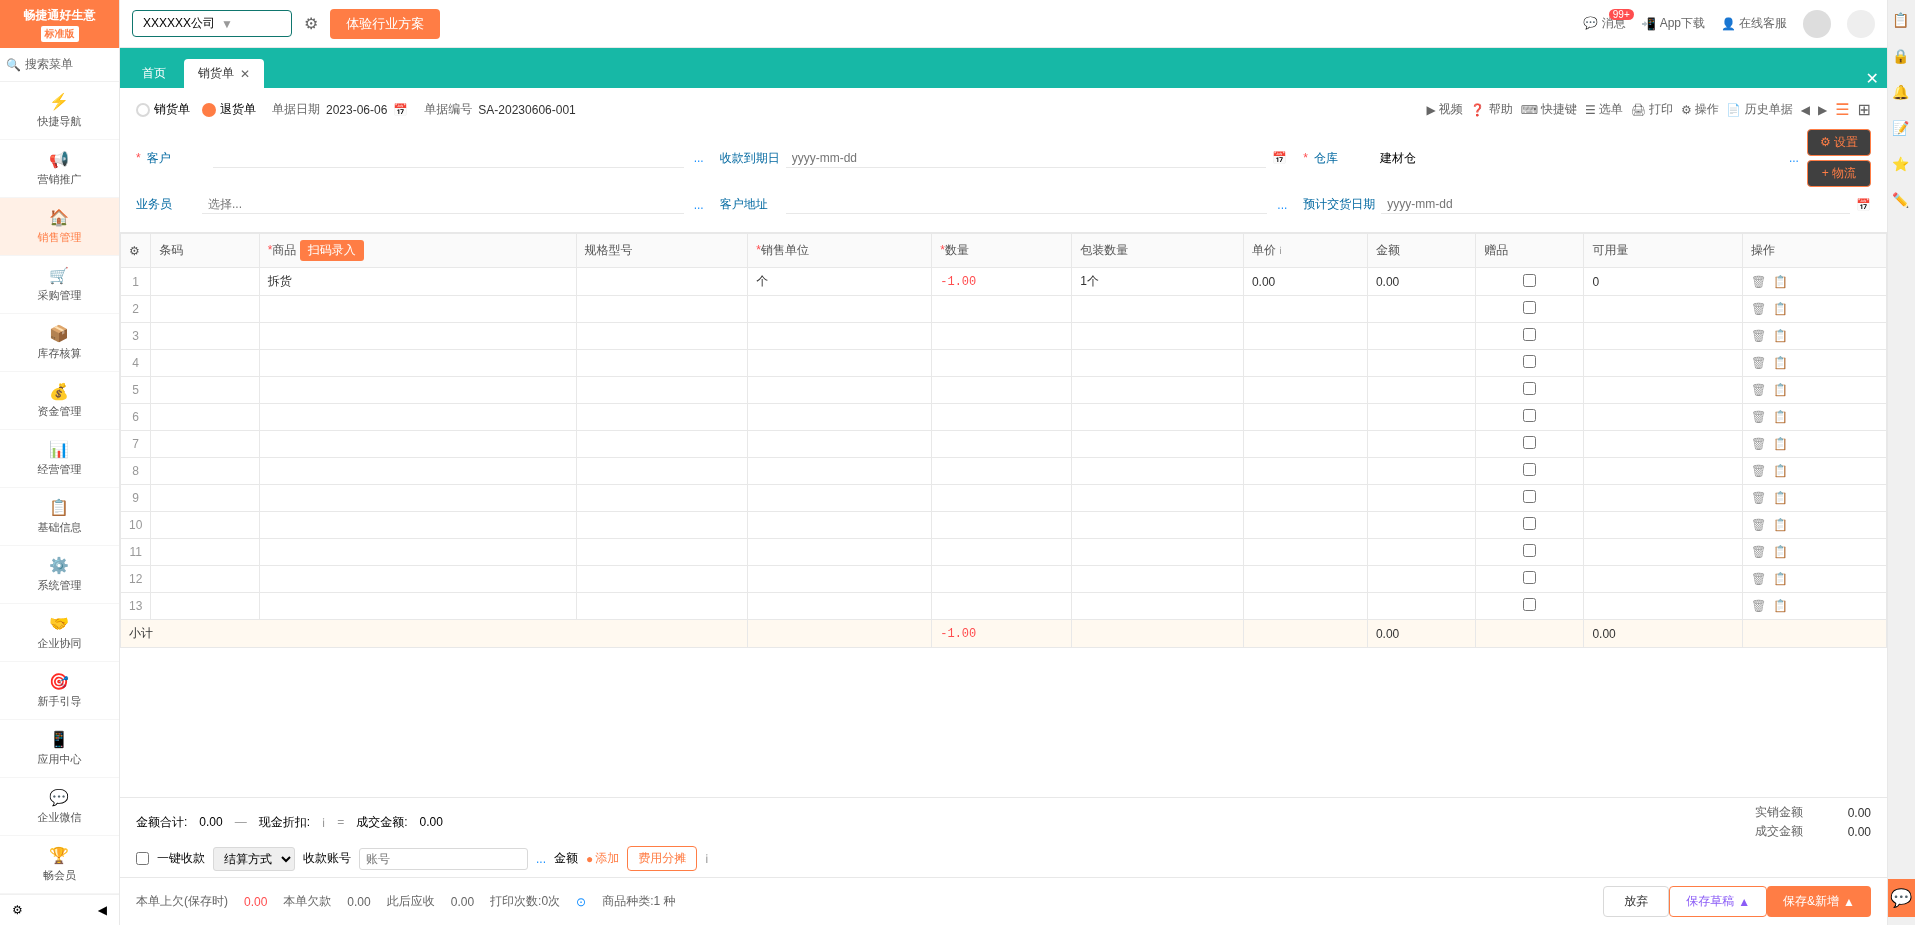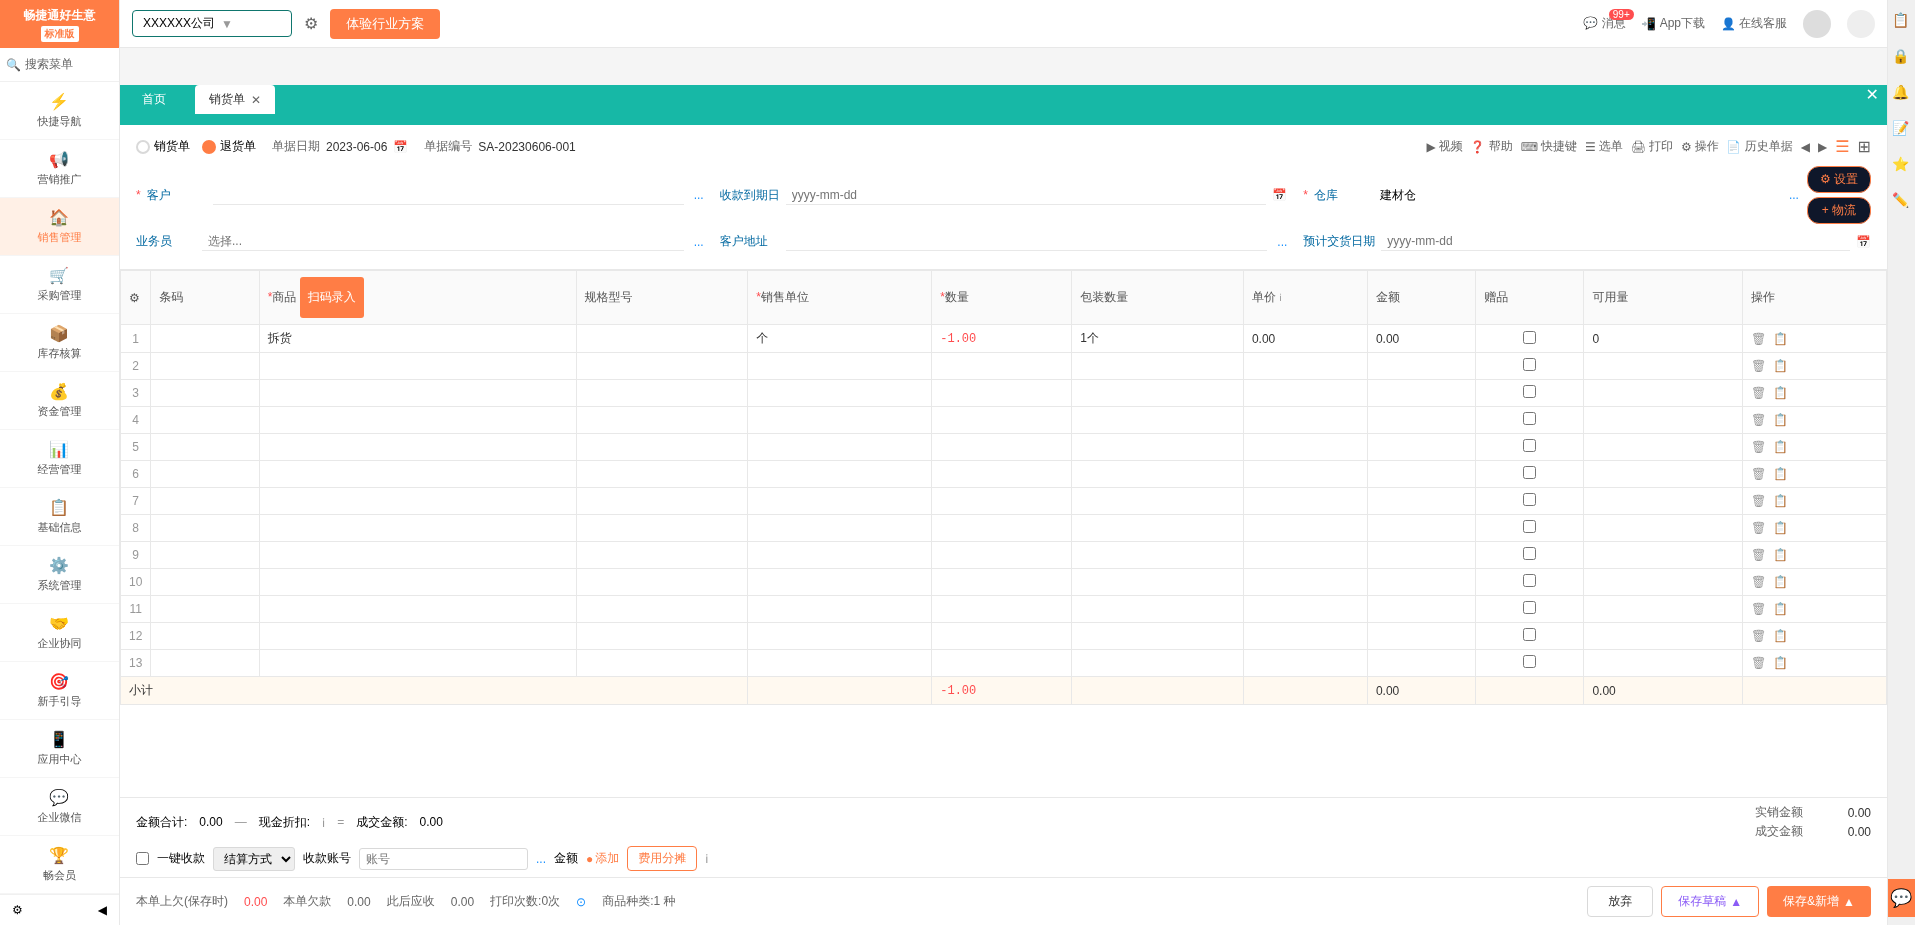--- a/index.html
+++ b/index.html
@@ -26,21 +26,21 @@
     .company-select .chevron { color: #999; }
     .gear-btn { color: #666; cursor: pointer; font-size: 16px; }
     .trial-btn { background: #ff7d45; color: #fff; border: none; border-radius: 4px; padding: 6px 16px; cursor: pointer; font-size: 13px; }
     .header-right { margin-left: auto; display: flex; align-items: center; gap: 16px; }
     .msg-icon { position: relative; cursor: pointer; color: #666; }
     .badge { position: absolute; top: -6px; right: -8px; background: #ff4d4f; color: #fff; border-radius: 8px; padding: 0 4px; font-size: 10px; min-width: 16px; text-align: center; }
     .header-btn { color: #666; cursor: pointer; display: flex; align-items: center; gap: 3px; }
     .avatar { width: 28px; height: 28px; background: #ddd; border-radius: 50%; }
 
     
-    .tab-bar { height: 40px; background: #17b8a6; display: flex; align-items: flex-start; padding: 0 8px; gap: 15px; margin-top: 37px; }
+    .tab-bar { height: 40px; background: #17b8a6; display: flex; align-items: flex-end; padding: 0 8px; gap: 4px; }
     .tab { padding: 6px 14px; cursor: pointer; color: #fff; border-radius: 4px 4px 0 0; font-size: 13px; display: flex; align-items: center; gap: 6px; }
     .tab.active { background: #fff; color: #333; }
     .tab.home { background: transparent; }
     .tab-close { font-size: 12px; color: #666; cursor: pointer; }
 
     
     .form-area { background: #fff; padding: 12px 16px; border-bottom: 1px solid #e8e8e8; }
     .radio-group { display: flex; gap: 12px; align-items: center; }
     .radio-item { display: flex; align-items: center; gap: 4px; cursor: pointer; }
     .radio-circle { width: 14px; height: 14px; border-radius: 50%; border: 2px solid #d9d9d9; }
@@ -51,21 +51,21 @@
     .date-icon { color: #999; cursor: pointer; }
     .form-toolbar { margin-left: auto; display: flex; gap: 8px; align-items: center; }
     .toolbar-btn { display: flex; align-items: center; gap: 3px; color: #666; cursor: pointer; font-size: 12px; }
     .field-row { display: flex; align-items: center; gap: 6px; }
     .field-label { color: #0369a1; white-space: nowrap; min-width: 60px; }
     .required { color: #ff4d4f; }
     .field-input { flex: 1; border: none; border-bottom: 1px solid #e8e8e8; padding: 2px 6px; color: #999; outline: none; background: transparent; }
     .field-dots { color: #1890ff; cursor: pointer; margin-left: 4px; }
     .cal-icon { color: #999; cursor: pointer; }
     .right-actions { display: flex; flex-direction: column; gap: 4px; }
-    .action-btn { background: #0f172a; border: 1px solid #ff7d45; color: #ff7d45; border-radius: 12px; padding: 4px 12px; cursor: pointer; font-size: 12px; }
+    .action-btn { background: #404040; border: 1px solid #ff7d45; color: #ff7d45; border-radius: 4px; padding: 4px 12px; cursor: pointer; font-size: 12px; }
 
     
     .table-area { background: #fff; flex: 1; overflow: auto; }
     table { width: 100%; border-collapse: collapse; }
     th { background: #fafafa; padding: 6px 8px; border: 1px solid #e8e8e8; text-align: left; color: #555; font-weight: normal; white-space: nowrap; }
     td { padding: 5px 8px; border: 1px solid #e8e8e8; color: #333; }
     .row-num { color: #999; text-align: center; width: 30px; }
     .negative { color: #ff4d4f; font-family: Liberation Mono, monospace; }
     .checkbox-cell { text-align: center; }
     .subtotal-row td { background: #fff9f0; font-weight: 500; }
@@ -79,25 +79,25 @@
     .add-btn { background: none; border: none; color: #ff7d45; cursor: pointer; display: flex; align-items: center; gap: 2px; }
     .expense-btn { border: 1px solid #ff7d45; color: #ff7d45; background: none; border-radius: 4px; padding: 3px 10px; cursor: pointer; }
     .summary-right { margin-left: auto; text-align: right; }
     .summary-item { display: flex; gap: 8px; align-items: center; justify-content: flex-end; }
     .summary-label { color: #666; }
     .summary-value { color: #333; min-width: 60px; text-align: right; }
 
     
     .footer-bar { background: #fff; border-top: 1px solid #e8e8e8; padding: 8px 16px; display: flex; align-items: center; gap: 16px; }
     .footer-info { display: flex; gap: 16px; align-items: center; color: #666; }
-    .footer-actions { margin-left: auto; display: flex; gap: 8px; }
+    .footer-actions { margin-left: auto; display: flex; }
     .discard-btn { border: 1px solid #d9d9d9; background: #fff; border-radius: 4px; padding: 6px 20px; cursor: pointer; color: #333; }
     .save-draft-btn { border: 1px solid #ff7d45; background: #fff; color: #8b5cf6; border-radius: 4px; padding: 6px 16px; cursor: pointer; display: flex; align-items: center; gap: 4px; }
     .save-new-btn { background: #ff7d45; color: #fff; border: none; border-radius: 4px; padding: 6px 16px; cursor: pointer; display: flex; align-items: center; gap: 4px; }
-    .scan-btn { background: #ff7d45; color: #fff; border: none; border-radius: 3px; padding: 12px 8px; cursor: pointer; font-size: 12px; }
+    .scan-btn { background: #ff7d45; color: #fff; border: none; border-radius: 3px; padding: 2px 8px; cursor: pointer; font-size: 12px; }
 
     
     .right-panel { width: 28px; background: #f0f0f0; display: flex; flex-direction: column; align-items: center; padding: 8px 0; gap: 12px; border-left: 1px solid #e8e8e8; }
     .right-panel-item { color: #666; cursor: pointer; font-size: 14px; padding: 4px; }
     .right-panel-last { margin-top: auto; background: #ff7d45; color: #fff; width: 100%; text-align: center; padding: 8px 0; cursor: pointer; font-size: 18px; }
 
     .divider { color: #999; }
     .equals { color: #999; }
     .blue-text { color: #1890ff; }
   </style>

